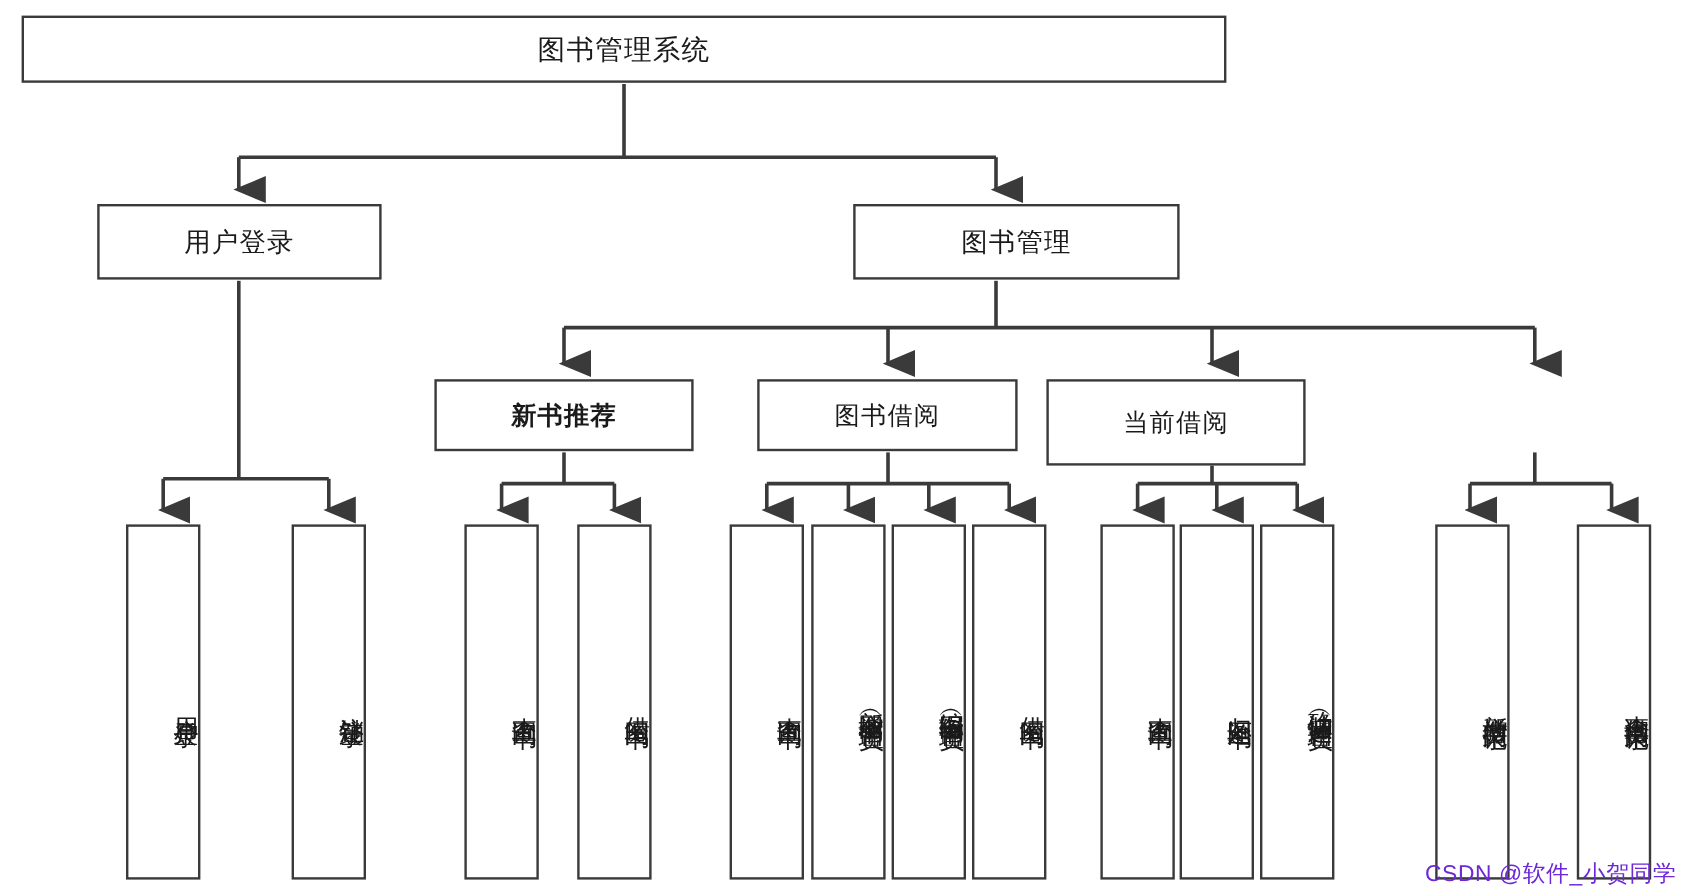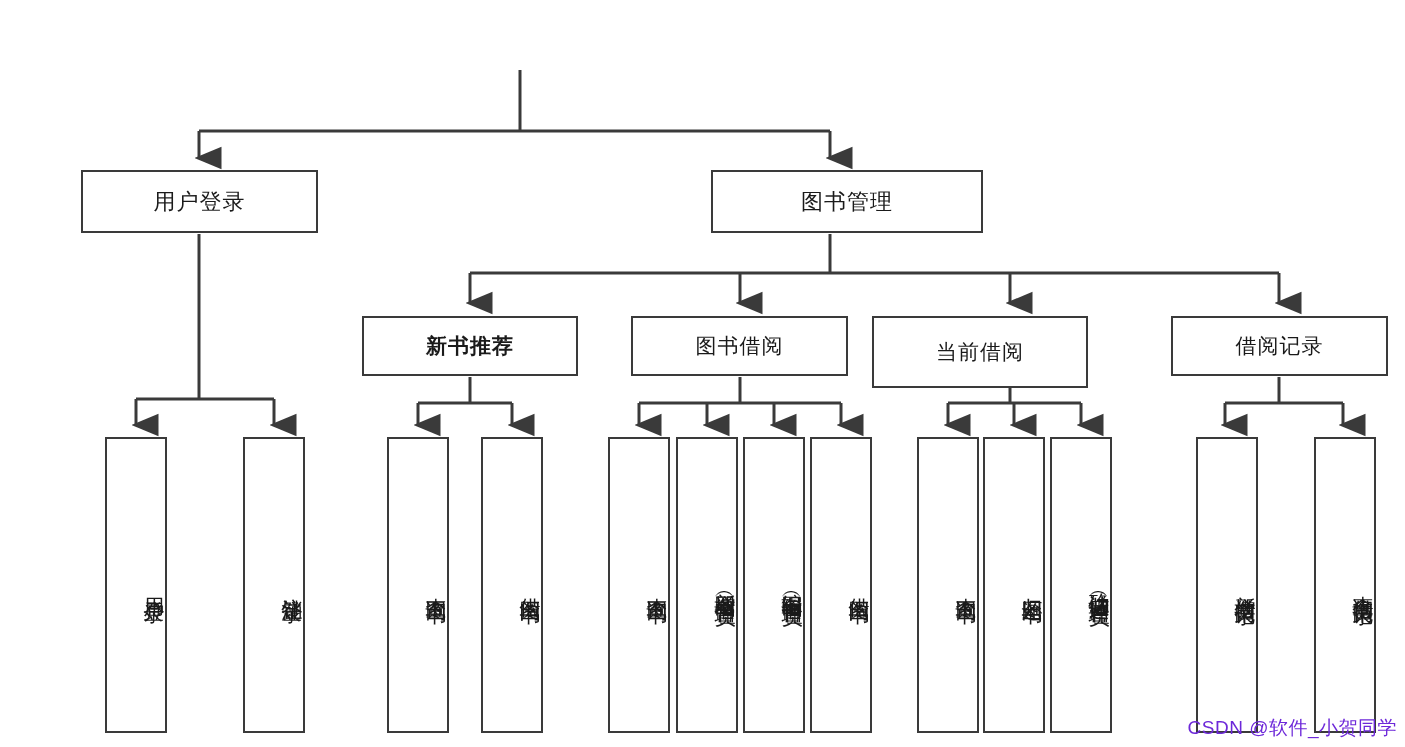--- a/index.html
+++ b/index.html
@@ -128,40 +128,40 @@
       <path d="M 1014 403 L 1014 425" marker-end="url(#arrow)"></path>
       <path d="M 1081 403 L 1081 425" marker-end="url(#arrow)"></path>
 
       <path d="M 1279 377 L 1279 403"></path>
       <path d="M 1225 403 L 1343 403"></path>
       <path d="M 1225 403 L 1225 425" marker-end="url(#arrow)"></path>
       <path d="M 1343 403 L 1343 425" marker-end="url(#arrow)"></path>
     </g>
   </svg>
 
+  <div class="node root" style="left:18px; top:13px; width:1004px; height:56px;">
+    <span>图书管理系统</span>
+  </div>
 
   <div class="node lvl2" style="left:81px; top:170px; width:237px; height:63px;">
     <span>用户登录</span>
   </div>
   <div class="node lvl2" style="left:711px; top:170px; width:272px; height:63px;">
     <span>图书管理</span>
   </div>
 
   <div class="node lvl3" style="left:362px; top:316px; width:216px; height:60px;font-weight:bold;">
     <span>新书推荐</span>
   </div>
   <div class="node lvl3" style="left:631px; top:316px; width:217px; height:60px;">
     <span>图书借阅</span>
   </div>
   <div class="node lvl3" style="left:872px; top:316px; width:216px; height:72px;">
     <span>当前借阅</span>
   </div>
-  <div class="node lvl3" style="left:1171px; top:316px; width:217px; height:60px;">
-    <span>借阅记录</span>
-  </div>
 
   <div class="node leaf" style="left:105px; top:437px; width:62px; height:296px;">
     <span class="leaf-text">用户登录</span>
   </div>
   <div class="node leaf" style="left:243px; top:437px; width:62px; height:296px;">
     <span class="leaf-text">注销登录</span>
   </div>
 
   <div class="node leaf" style="left:387px; top:437px; width:62px; height:296px;">
     <span class="leaf-text">查询图书</span>

